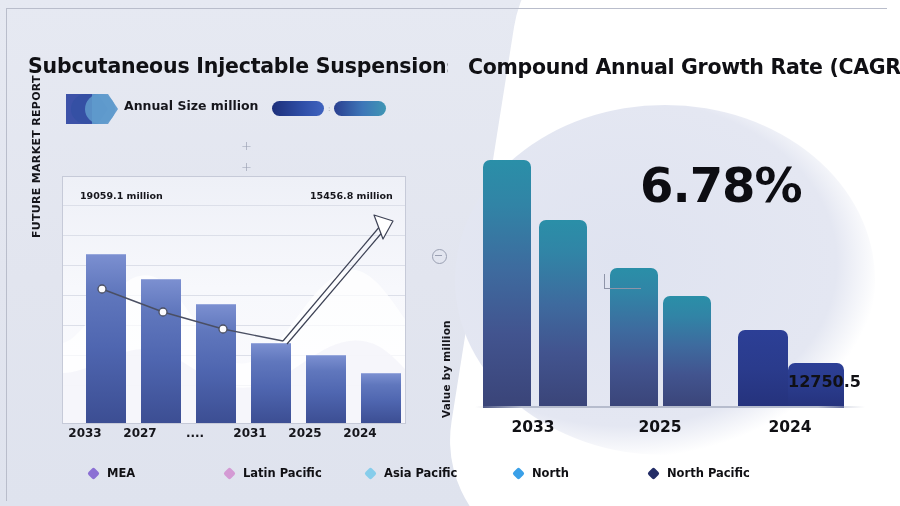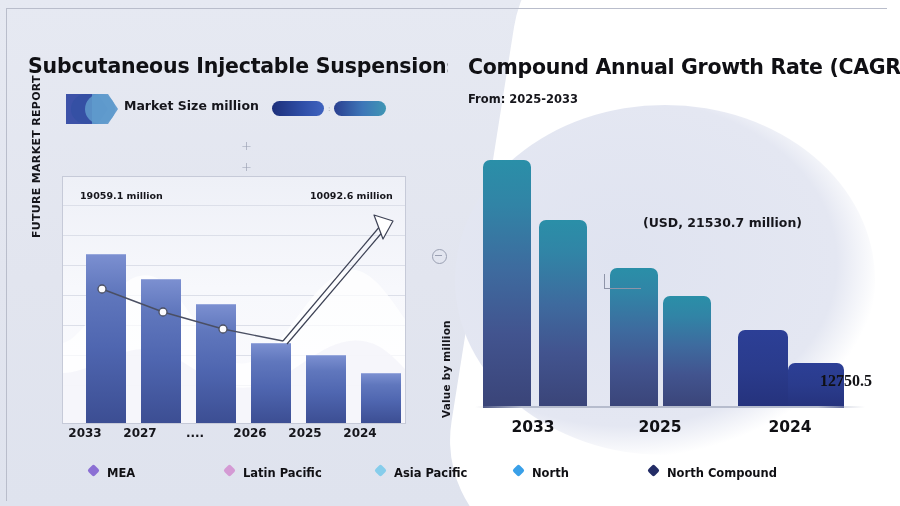--- a/index.html
+++ b/index.html
@@ -130,21 +130,21 @@
     position:absolute;font-size:16px;font-weight:bold;color:#101014;white-space:nowrap;
   }
   .bracket{
     position:absolute;left:604px;top:274px;width:36px;height:14px;
     border-left:1.3px solid #8e94a8;border-bottom:1.3px solid #8e94a8;
   }
   
   .legend{
     position:absolute;left:85px;top:464px;width:760px;height:22px;
   }
-  .leg-item{position:absolute;display:flex;gap:9px;}
+  .leg-item{position:absolute;display:flex;align-items:center;gap:9px;}
   .leg-dot{width:9px;height:9px;border-radius:2px;transform:rotate(45deg);}
   .leg-txt{font-size:11.5px;font-weight:bold;color:#101014;white-space:nowrap;}
   .wm-ico{position:absolute;color:#c8ccda;}
 </style>
 </head>
 <body>
 
 <div id="root">
 
   <div class="bg-lav"></div>
@@ -158,21 +158,21 @@
   <div class="logo-mark">
     <svg width="64" height="38" viewBox="0 0 64 38">
       <path d="M4 4 L36 4 L46 19 L36 34 L4 34 Z" fill="#3a5ab0"></path>
       <path d="M4 4 L30 4 L30 34 L4 34 Z" fill="#3d52a8"></path>
       <circle cx="24" cy="19" r="15" fill="#3550a4"></circle>
       <path d="M30 4 L46 4 L56 19 L46 34 L30 34 Z" fill="#5d98cc" opacity="0.92"></path>
       <circle cx="38" cy="19" r="15" fill="#5f9acd" opacity="0.85"></circle>
     </svg>
   </div>
 
-  <div class="brand-label">Market Size million</div>
+  <div class="brand-label">Annual Size million</div>
 
   <div class="pill-row">
     <div class="pill a"></div>
     <span class="pill-dot">:</span>
     <div class="pill b"></div>
   </div>
 
   <div class="plus-mark" style="left:241px;top:139px;">+</div>
   <div class="plus-mark" style="left:241px;top:160px;">+</div>
 
@@ -213,71 +213,70 @@
       <circle cx="160" cy="152" r="4" fill="#fbfbfe" stroke="#4a4f63" stroke-width="1.3"></circle>
       <g>
         <path d="M220,164 L318,48" fill="none" stroke="#3c4154" stroke-width="1.2"></path>
         <path d="M224,167 L322,52" fill="none" stroke="#3c4154" stroke-width="1.2"></path>
         <path d="M311,38 L330,44 L320,62 Z" fill="#ffffff" stroke="#3c4154" stroke-width="1.2" stroke-linejoin="round"></path>
       </g>
     </svg>
   </div>
 
   <div class="lbl-val" style="left:80px;top:190px;">19059.1 million</div>
-  <div class="lbl-val" style="left:310px;top:190px;">10092.6 million</div>
+  <div class="lbl-val" style="left:310px;top:190px;">15456.8 million</div>
 
   <div class="xtick" style="left:59px;">2033</div>
   <div class="xtick" style="left:114px;">2027</div>
   <div class="xtick" style="left:169px;">....</div>
-  <div class="xtick" style="left:224px;">2026</div>
+  <div class="xtick" style="left:224px;">2031</div>
   <div class="xtick" style="left:279px;">2025</div>
   <div class="xtick" style="left:334px;">2024</div>
 
   <div class="title-right">Compound Annual Growth Rate (CAGR)</div>
-  <div class="subtitle-right">From: 2025-2033</div>
-  <div class="cagr-sub">(USD, 21530.7 million)</div>
+  <div class="cagr-big">6.78%</div>
 
   <div class="rchart">
 
     <div class="rbar grad" style="left:28px;width:48px;height:248px;"></div>
     <div class="rbar grad" style="left:84px;width:48px;height:188px;"></div>
 
     <div class="rbar grad" style="left:155px;width:48px;height:140px;"></div>
     <div class="rbar grad" style="left:208px;width:48px;height:112px;"></div>
 
     <div class="rbar navy" style="left:283px;width:50px;height:78px;"></div>
     <div class="rbar navy" style="left:333px;width:56px;height:45px;"></div>
 
     <div class="rbaseline"></div>
 
     <div class="rxtick" style="left:33px;">2033</div>
     <div class="rxtick" style="left:160px;">2025</div>
     <div class="rxtick" style="left:290px;">2024</div>
   </div>
 
-  <div class="rvaluelabel" style="left:820px;top:372px;font-family:Liberation Serif, serif;">12750.5</div>
+  <div class="rvaluelabel" style="left:788px;top:372px;">12750.5</div>
 
   <div class="bracket"></div>
 
   <div class="legend">
     <div class="leg-item" style="left:4px;top:2px;">
       <span class="leg-dot" id="lm0" style="background: rgb(139, 111, 212);"></span>
       <span class="leg-txt">MEA</span>
     </div>
     <div class="leg-item" style="left:140px;top:2px;">
       <span class="leg-dot" id="lm1" style="background: rgb(212, 154, 212);"></span>
       <span class="leg-txt">Latin Pacific</span>
     </div>
-    <div class="leg-item" style="left:291px;top:2px;">
+    <div class="leg-item" style="left:281px;top:2px;">
       <span class="leg-dot" id="lm2" style="background: rgb(134, 205, 235);"></span>
       <span class="leg-txt">Asia Pacific</span>
     </div>
     <div class="leg-item" style="left:429px;top:2px;">
       <span class="leg-dot" id="lm3" style="background: rgb(58, 160, 232);"></span>
       <span class="leg-txt">North</span>
     </div>
     <div class="leg-item" style="left:564px;top:2px;">
       <span class="leg-dot" id="lm4" style="background: rgb(35, 44, 102);"></span>
-      <span class="leg-txt">North Compound</span>
+      <span class="leg-txt">North Pacific</span>
     </div>
   </div>
 
 </div>
 
 </body></html>

